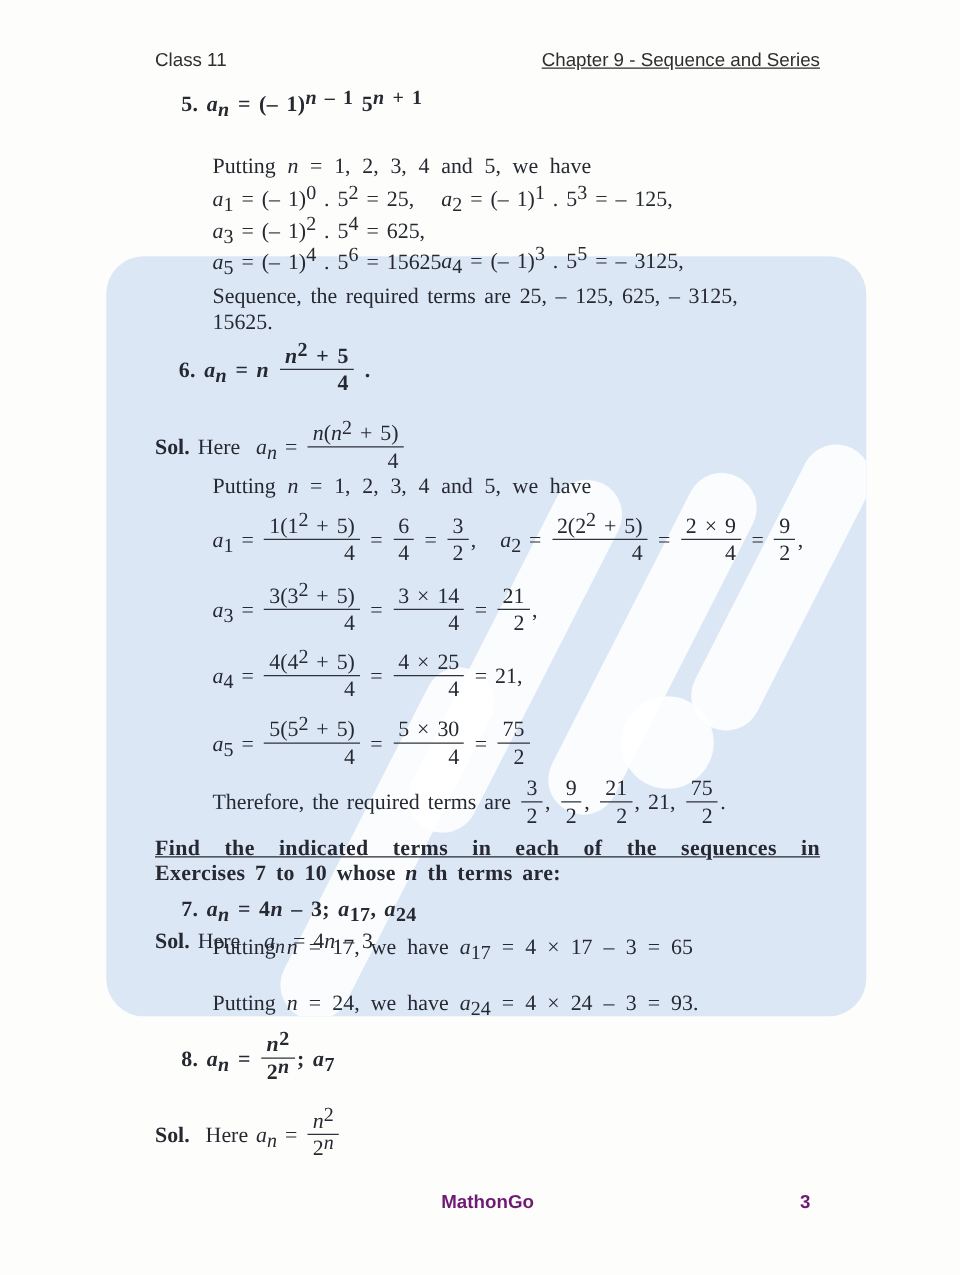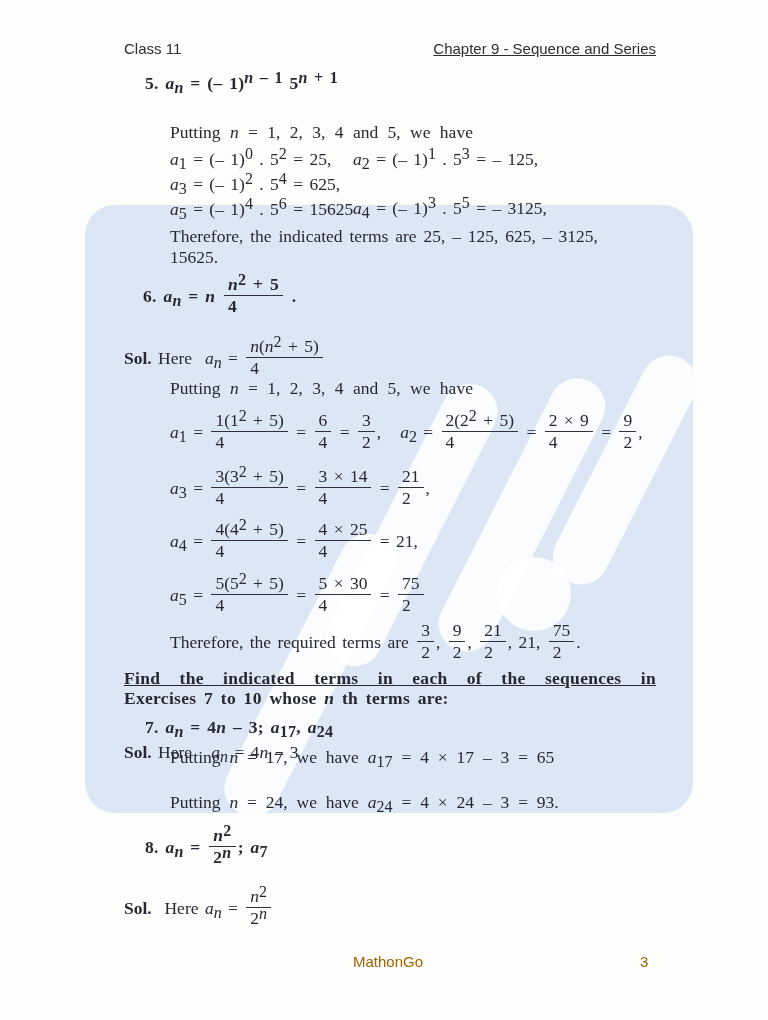--- a/index.html
+++ b/index.html
@@ -27,30 +27,30 @@
     word-spacing:2px;
   }
   .mline.bold{font-weight:bold;letter-spacing:0.3px;}
   .mline b{font-weight:bold;}
   .mline i{font-style:italic;}
   .mline.justify{text-align:justify;text-align-last:justify;}
   sub,sup{font-size:16px;line-height:0;}
   sub{vertical-align:-4px;}
   sup{vertical-align:6px;}
   .frac{
-    display:inline-block;vertical-align:middle;text-align:left;
+    display:inline-block;vertical-align:middle;text-align:right;
     line-height:21px;margin:0 2px;transform:translateY(-2px);
   }
   .frac .num{display:block;padding:0 4px 0;}
   .frac .den{display:block;border-top:1.4px solid #2f323a;padding:0 4px 0;}
   .frac sup{vertical-align:5px;}
   .ftr{
     position:absolute;top:953px;left:0;width:693px;height:20px;
     font-family:"Liberation Sans","DejaVu Sans",sans-serif;
-    font-size:15px;color:#a16207;
+    font-size:15px;color:#701a75;font-weight:bold;
   }
   .ftr .brand{position:absolute;left:353px;top:0;}
   .ftr .pageno{position:absolute;left:640px;top:0;}
 </style>
 </head>
 <body>
 
 <div class="page" style="background: rgb(253, 253, 251);">
 
   <div class="hdr">
@@ -69,21 +69,21 @@
   </div>
 
   <div class="math-layer" id="math-lines">
       <div class="mline bold" style="left: 145px; top: 71px;">5. <i>a</i><sub><i>n</i></sub> = (– 1)<sup><i>n</i> – 1</sup> 5<sup><i>n</i> + 1</sup></div>
       <div class="mline" style="left: 170px; top: 120px; word-spacing: 5px;">Putting <i>n</i> = 1, 2, 3, 4 and 5, we have</div>
       <div class="mline" style="left: 170px; top: 147px;"><i>a</i><sub>1</sub> = (– 1)<sup>0</sup> . 5<sup>2</sup> = 25,</div>
       <div class="mline" style="left: 353px; top: 147px;"><i>a</i><sub>2</sub> = (– 1)<sup>1</sup> . 5<sup>3</sup> = – 125,</div>
       <div class="mline" style="left: 170px; top: 172px;"><i>a</i><sub>3</sub> = (– 1)<sup>2</sup> . 5<sup>4</sup> = 625,</div>
       <div class="mline" style="left: 353px; top: 172px; margin-top: 24px;"><i>a</i><sub>4</sub> = (– 1)<sup>3</sup> . 5<sup>5</sup> = – 3125,</div>
       <div class="mline" style="left: 170px; top: 197px;"><i>a</i><sub>5</sub> = (– 1)<sup>4</sup> . 5<sup>6</sup> = 15625</div>
-      <div class="mline" style="left: 170px; top: 224px; word-spacing: 2.5px;">Therefore, the indicated terms are 25, – 125, 625, – 3125,</div>
+      <div class="mline" style="left: 170px; top: 224px; word-spacing: 2.5px;">Sequence, the required terms are 25, – 125, 625, – 3125,</div>
       <div class="mline" style="left: 170px; top: 245px;">15625.</div>
       <div class="mline bold" style="left: 143px; top: 276px;">6. <i>a</i><sub><i>n</i></sub> = <i>n</i> <span class="frac"><span class="num"><i>n</i><sup>2</sup> + 5</span><span class="den">4</span></span> .</div>
       <div class="mline" style="left: 124px; top: 338px;"><b>Sol. </b>Here  <i>a</i><sub><i>n</i></sub> = <span class="frac"><span class="num"><i>n</i>(<i>n</i><sup>2</sup> + 5)</span><span class="den">4</span></span></div>
       <div class="mline" style="left: 170px; top: 376px; word-spacing: 5px;">Putting <i>n</i> = 1, 2, 3, 4 and 5, we have</div>
       <div class="mline" style="left: 170px; top: 412px;"><i>a</i><sub>1</sub> = <span class="frac"><span class="num">1(1<sup>2</sup> + 5)</span><span class="den">4</span></span> = <span class="frac"><span class="num">6</span><span class="den">4</span></span> = <span class="frac"><span class="num">3</span><span class="den">2</span></span>,   <i>a</i><sub>2</sub> = <span class="frac"><span class="num">2(2<sup>2</sup> + 5)</span><span class="den">4</span></span> = <span class="frac"><span class="num">2 × 9</span><span class="den">4</span></span> = <span class="frac"><span class="num">9</span><span class="den">2</span></span>,</div>
       <div class="mline" style="left: 170px; top: 468px;"><i>a</i><sub>3</sub> = <span class="frac"><span class="num">3(3<sup>2</sup> + 5)</span><span class="den">4</span></span> = <span class="frac"><span class="num">3 × 14</span><span class="den">4</span></span> = <span class="frac"><span class="num">21</span><span class="den">2</span></span>,</div>
       <div class="mline" style="left: 170px; top: 521px;"><i>a</i><sub>4</sub> = <span class="frac"><span class="num">4(4<sup>2</sup> + 5)</span><span class="den">4</span></span> = <span class="frac"><span class="num">4 × 25</span><span class="den">4</span></span> = 21,</div>
       <div class="mline" style="left: 170px; top: 575px;"><i>a</i><sub>5</sub> = <span class="frac"><span class="num">5(5<sup>2</sup> + 5)</span><span class="den">4</span></span> = <span class="frac"><span class="num">5 × 30</span><span class="den">4</span></span> = <span class="frac"><span class="num">75</span><span class="den">2</span></span></div>
       <div class="mline" style="left: 170px; top: 622px;">Therefore, the required terms are <span class="frac"><span class="num">3</span><span class="den">2</span></span>, <span class="frac"><span class="num">9</span><span class="den">2</span></span>, <span class="frac"><span class="num">21</span><span class="den">2</span></span>, 21, <span class="frac"><span class="num">75</span><span class="den">2</span></span>.</div>
       <div class="mline bold justify" style="left: 124px; top: 666px; width: 532px; text-decoration: underline;">Find the indicated terms in each of the sequences in</div>

